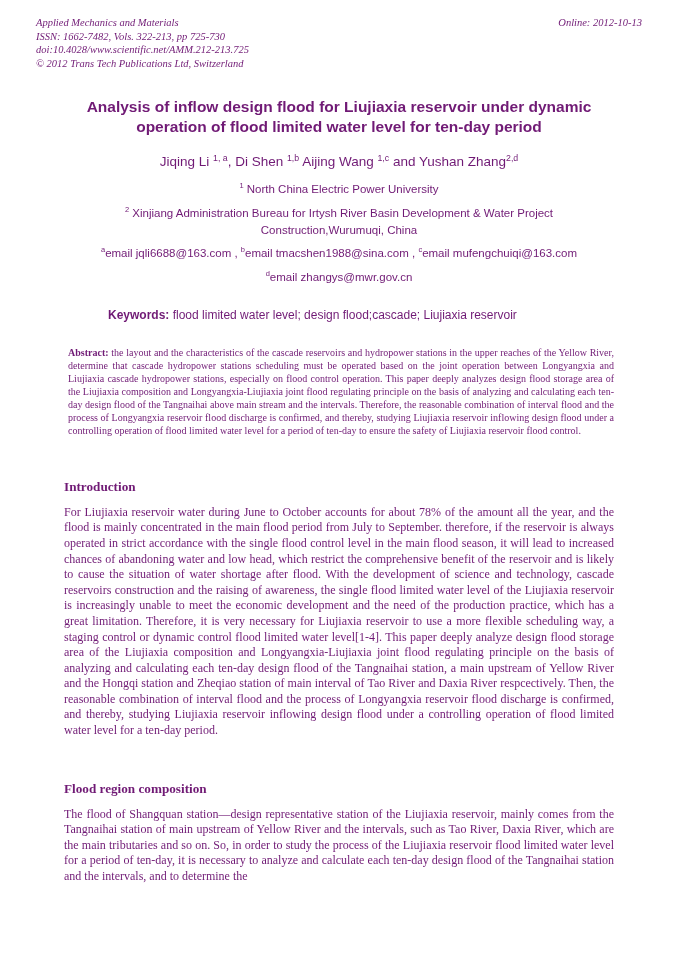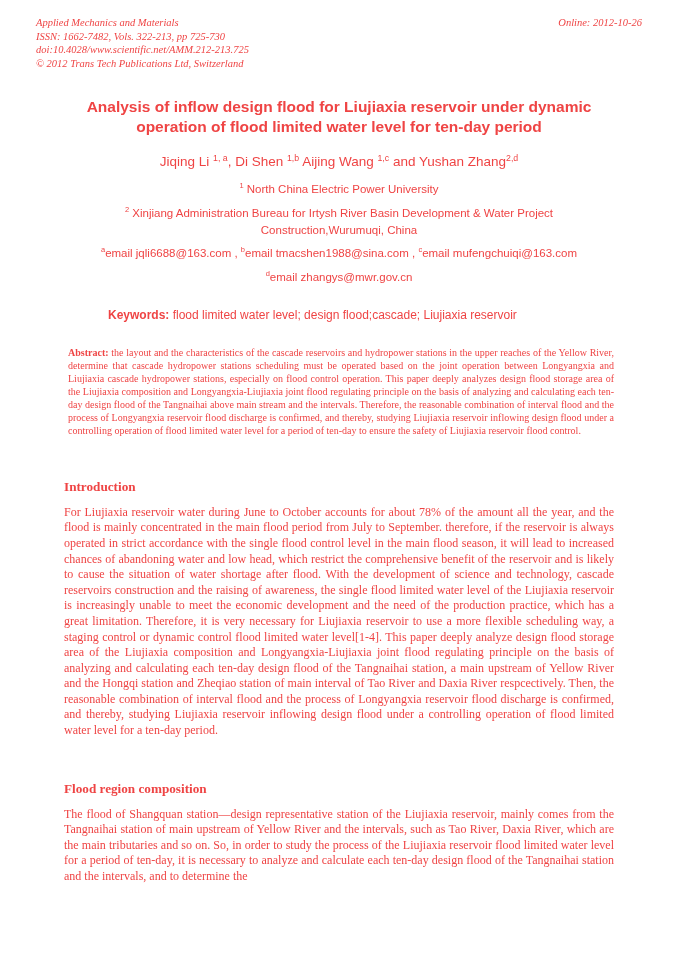--- a/index.html
+++ b/index.html
@@ -1,21 +1,21 @@
 <!DOCTYPE html>
 <html><head>
 <meta charset="utf-8">
 <style>
   html, body { margin: 0; padding: 0; background: #ffffff; }
   .page {
     width: 678px;
     height: 959px;
     margin: 0 auto;
     background: #ffffff;
-    color: #ef4444;
+    color: #701a75;
     font-family: "Liberation Serif", serif;
     box-sizing: border-box;
     padding: 16px 36px 0 36px;
     overflow: hidden;
   }
   
   .pub-header {
     font-style: italic;
     font-size: 10.5px;
     line-height: 1.3;
@@ -78,21 +78,21 @@
   }
 </style>
 </head>
 <body>
 
 <div class="page">
 
   <div class="pub-header">
     <div class="row1">
       <span>Applied Mechanics and Materials</span>
-      <span>Online: 2012-10-26</span>
+      <span>Online: 2012-10-13</span>
     </div>
     <div>ISSN: 1662-7482, Vols. 322-213, pp 725-730</div>
     <div>doi:10.4028/www.scientific.net/AMM.212-213.725</div>
     <div>© 2012 Trans Tech Publications Ltd, Switzerland</div>
   </div>
 
   <div class="content">
 
     <h1 class="title">Analysis of inflow design flood for Liujiaxia reservoir under dynamic operation of flood limited water level for ten-day period</h1>
 

